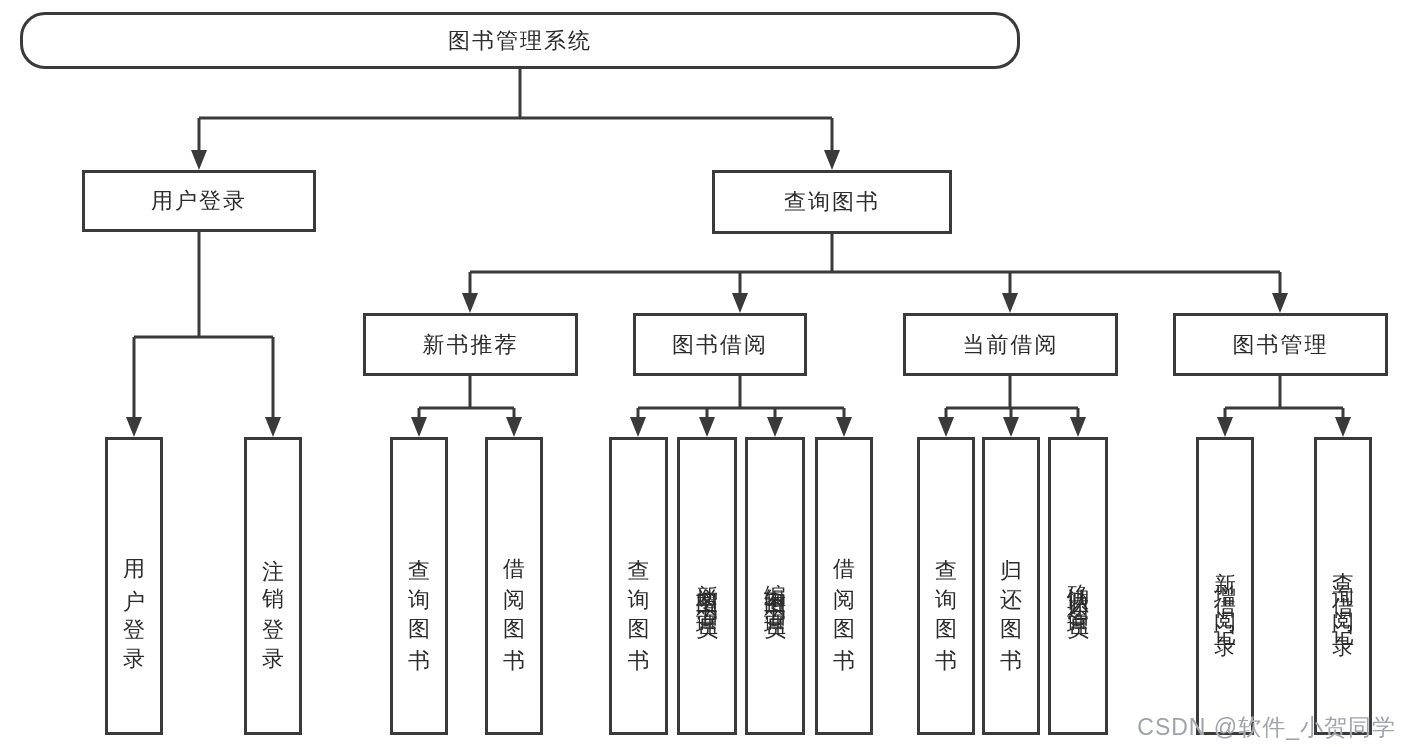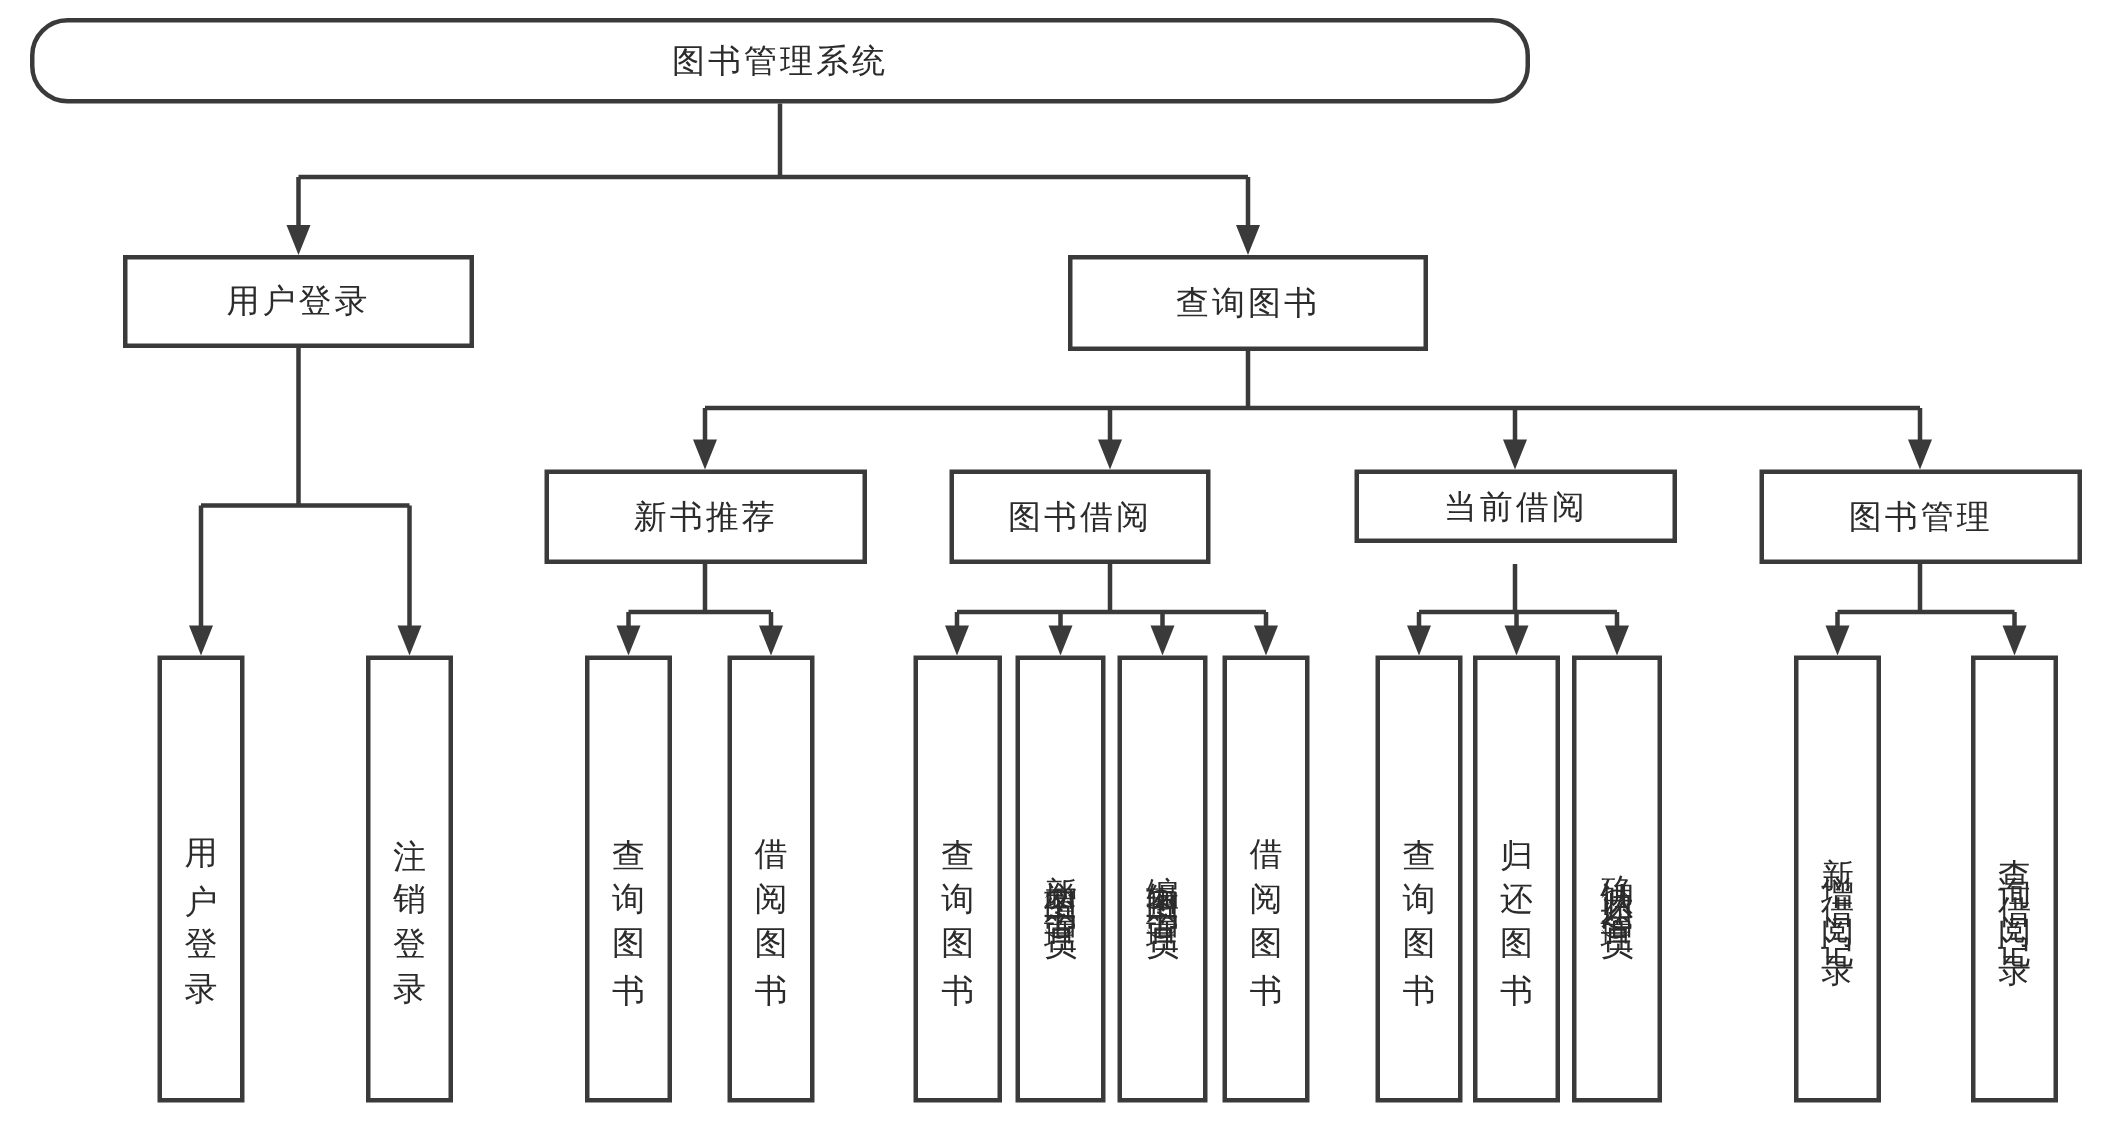--- a/index.html
+++ b/index.html
@@ -94,21 +94,21 @@
     </g>
   </svg>
 
   <div class="box" style="left:20px; top:12px; width:1000px; height:57px;border-radius:25px;">图书管理系统</div>
 
   <div class="box" style="left:82px; top:170px; width:234px; height:62px;">用户登录</div>
   <div class="box" style="left:712px; top:170px; width:240px; height:64px;">查询图书</div>
 
   <div class="box" style="left:363px; top:313px; width:215px; height:63px;">新书推荐</div>
   <div class="box" style="left:633px; top:313px; width:174px; height:63px;">图书借阅</div>
-  <div class="box" style="left:903px; top:313px; width:215px; height:49px;">当前借阅</div>
+  <div class="box" style="left:903px; top:313px; width:215px; height:63px;">当前借阅</div>
   <div class="box" style="left:1173px; top:313px; width:215px; height:63px;">图书管理</div>
 
   <div class="box leaf ls4" style="left:105px;">
     <span class="vtext">用户登录</span>
   </div>
   <div class="box leaf ls4" style="left:244px;">
     <span class="vtext">注销登录</span>
   </div>
 
   <div class="box leaf ls4" style="left:390px;">
@@ -141,14 +141,15 @@
     <span class="vtext">确认归还（管理员）</span>
   </div>
 
   <div class="box leaf ls6" style="left:1196px;">
     <span class="vtext">新增借阅记录</span>
   </div>
   <div class="box leaf ls6" style="left:1314px;">
     <span class="vtext">查询借阅记录</span>
   </div>
 
+  <div class="watermark">CSDN @软件_小贺同学</div>
 
 </div>
 
 </body></html>

